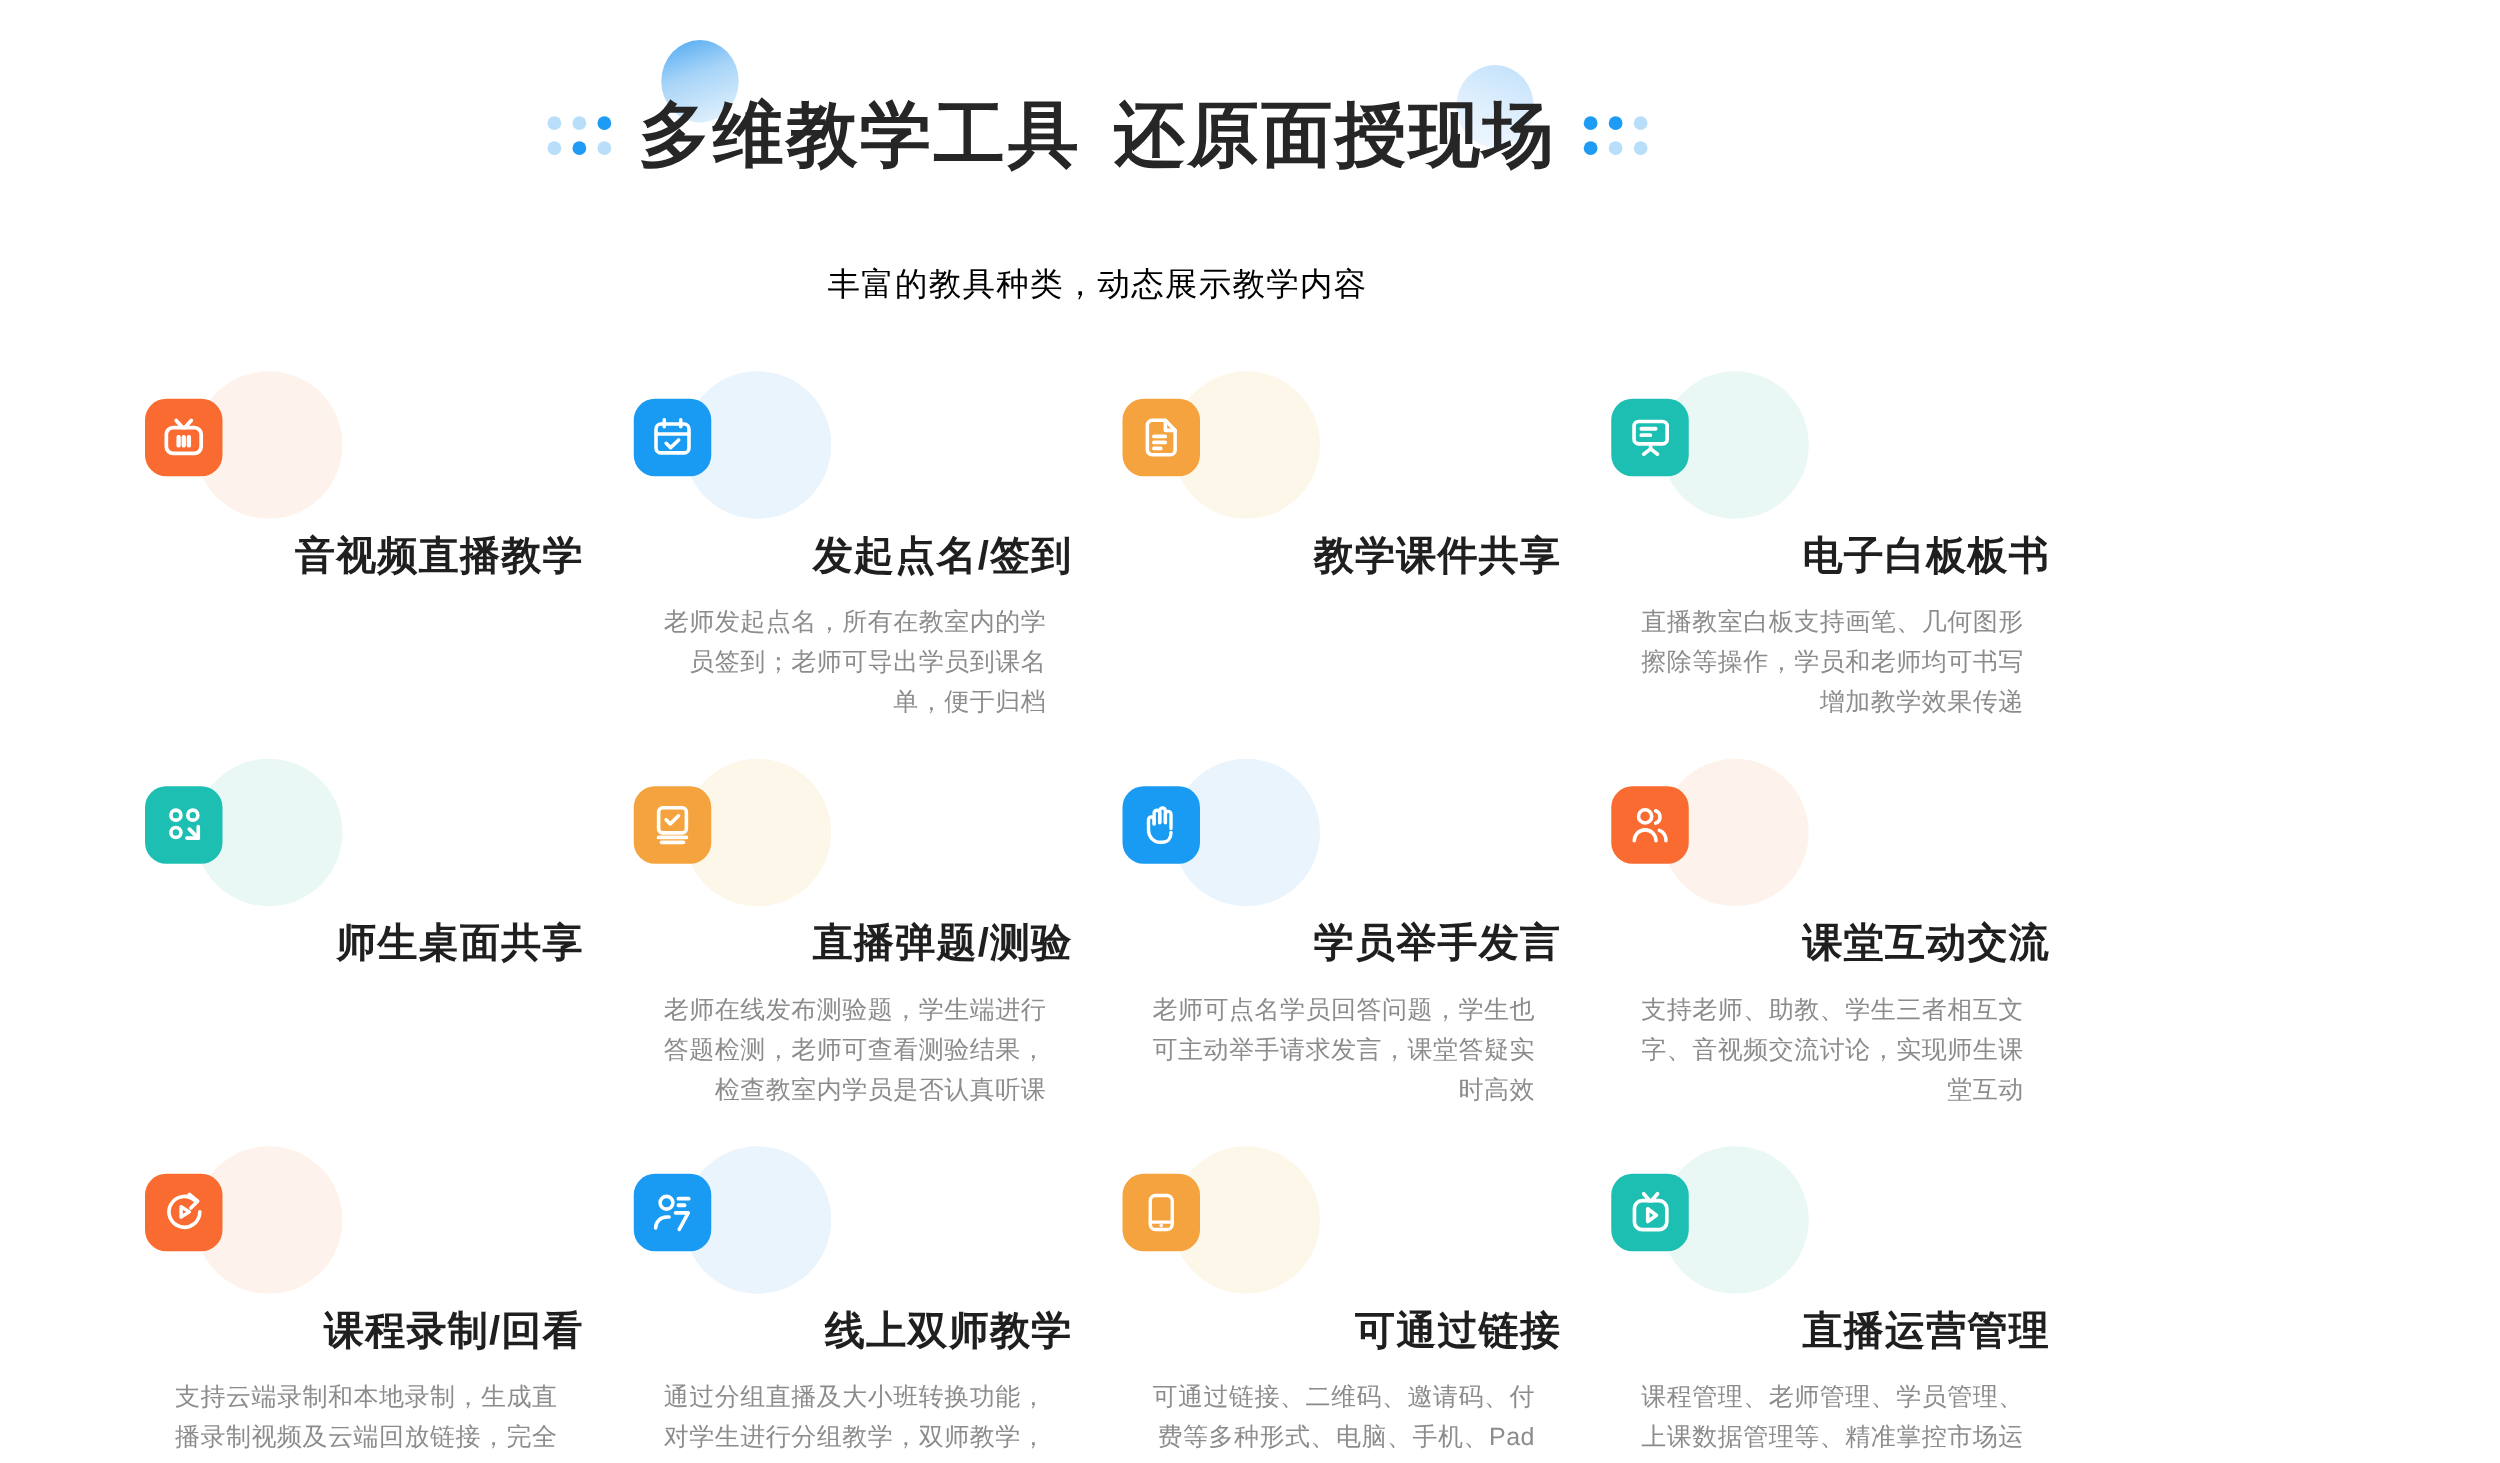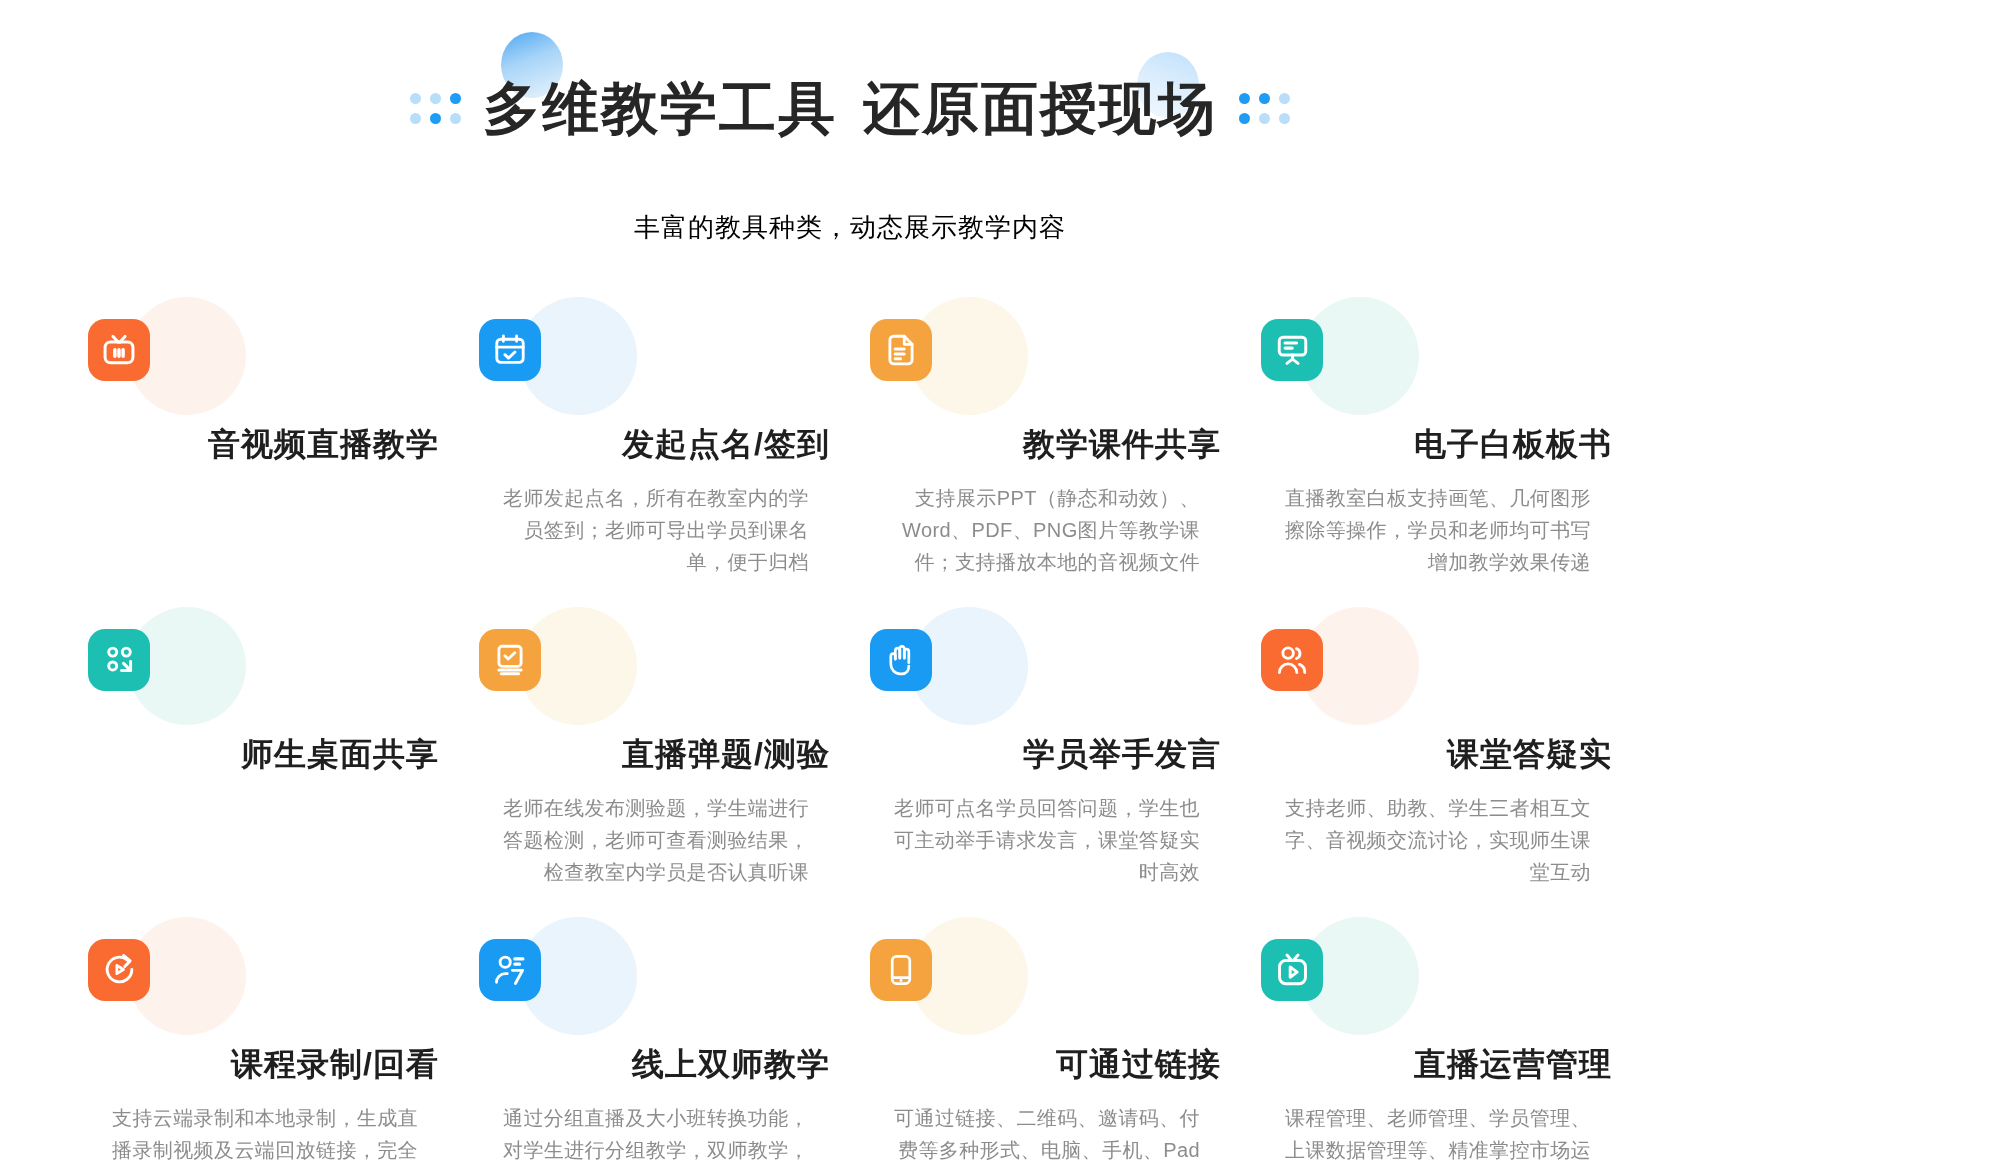--- a/index.html
+++ b/index.html
@@ -4,21 +4,21 @@
 <title>多维教学工具</title>
 <style>
   html,body{margin:0;padding:0;}
   body{
     width:2000px;height:1170px;
     background:#ffffff;
     font-family:"Liberation Sans","DejaVu Sans",sans-serif;
     overflow:hidden;
     -webkit-font-smoothing:antialiased;
   }
-  .page{position:relative;width:1700px;height:1170px;}
+  .page{position:relative;width:1700px;height:1170px;margin-left:28px;}
 
   
   .header{position:relative;padding-top:38px;text-align:center;}
   .title-row{
     position:relative;display:inline-flex;align-items:center;
     justify-content:center;gap:22px;
   }
   .title-text{
     position:relative;z-index:3;
     font-size:57px;font-weight:700;color:#262626;
@@ -150,23 +150,20 @@
           <span class="blob" style="background:#FCF7E9"></span>
           <span class="icon" style="background:#F5A33E">
             <svg width="36" height="36" viewBox="0 0 24 24" fill="none" stroke="#fff" stroke-width="1.9" stroke-linecap="round" stroke-linejoin="round">
               <path d="M14.2 2.8H7.2A2.6 2.6 0 0 0 4.6 5.4v13.2a2.6 2.6 0 0 0 2.6 2.6h9.6a2.6 2.6 0 0 0 2.6-2.6V8.2z"></path>
               <path d="M14.2 2.8v5.4h5.2"></path>
               <path d="M8.1 11.4h6M8.1 14.6h6M8.1 17.8h3.6" stroke-width="2"></path>
             </svg>
           </span>
         </div>
         <div class="card-title">教学课件共享</div>
-        <div class="card-desc">支持展示PPT（静态和动效）、
-Word、PDF、PNG图片等教学课
-件；支持播放本地的音视频文件</div>
       </div>
       <div class="card">
         <div class="icon-wrap">
           <span class="blob" style="background:#E9F8F4"></span>
           <span class="icon" style="background:#1EBFB3">
             <svg width="37" height="37" viewBox="0 0 24 24" fill="none" stroke="#fff" stroke-width="1.9" stroke-linecap="round" stroke-linejoin="round">
               <rect x="3.4" y="4" width="17.2" height="11.6" rx="2.4"></rect>
               <path d="M7.2 7.8h7.4M7.2 11.1h4.6" stroke-width="2"></path>
               <path d="M12 15.6v2.6"></path>
               <path d="M8.4 21 12 18.2 15.6 21"></path>
@@ -232,21 +229,21 @@
           <span class="blob" style="background:#FDF3EC"></span>
           <span class="icon" style="background:#F96B30">
             <svg width="36" height="36" viewBox="0 0 24 24" fill="none" stroke="#fff" stroke-width="1.9" stroke-linecap="round" stroke-linejoin="round">
               <circle cx="9.4" cy="7.4" r="3.5"></circle>
               <path d="M3.6 20.4c0-3.3 2.6-5.8 5.8-5.8s5.8 2.5 5.8 5.8"></path>
               <path d="M15 4.4a3.5 3.5 0 0 1 0 6.6"></path>
               <path d="M17 14.9c2.1.8 3.5 2.8 3.5 5.5"></path>
             </svg>
           </span>
         </div>
-        <div class="card-title">课堂答疑实</div>
+        <div class="card-title">课堂互动交流</div>
         <div class="card-desc">支持老师、助教、学生三者相互文
 字、音视频交流讨论，实现师生课
 堂互动</div>
       </div>
       <div class="card">
         <div class="icon-wrap">
           <span class="blob" style="background:#FDF3EC"></span>
           <span class="icon" style="background:#F96B30">
             <svg width="37" height="37" viewBox="0 0 24 24" fill="none" stroke="#fff" stroke-width="1.9" stroke-linecap="round" stroke-linejoin="round">
               <path d="M20 12a8 8 0 1 1-2.6-5.9"></path>

